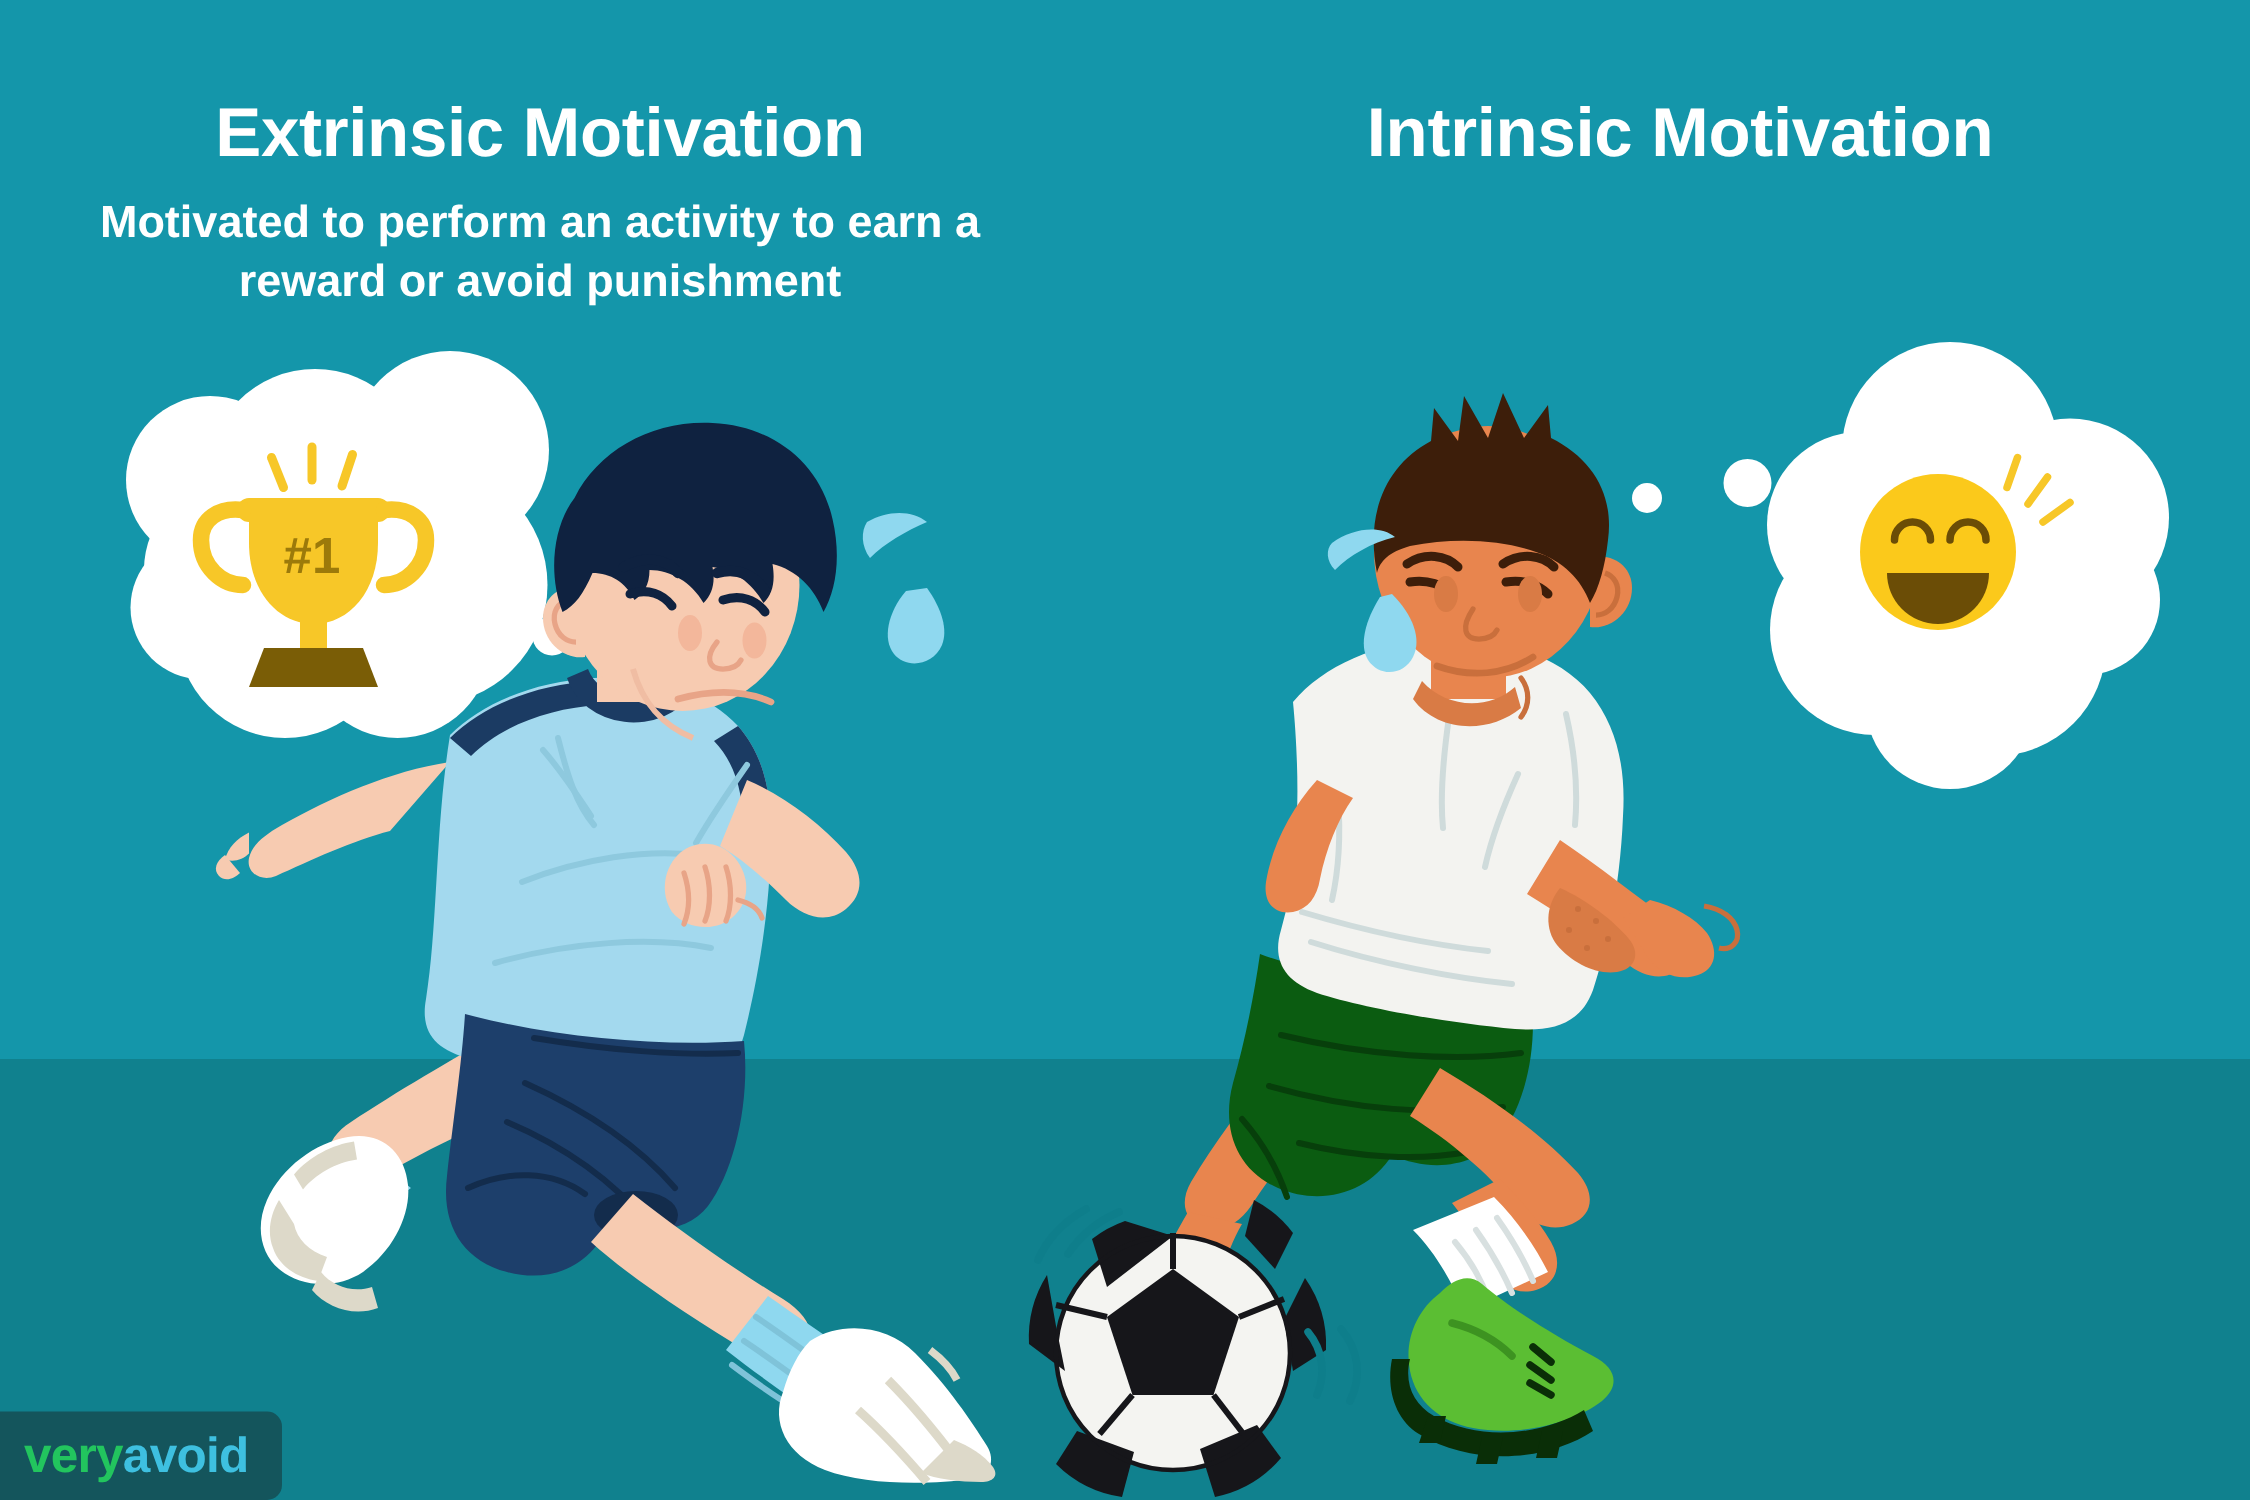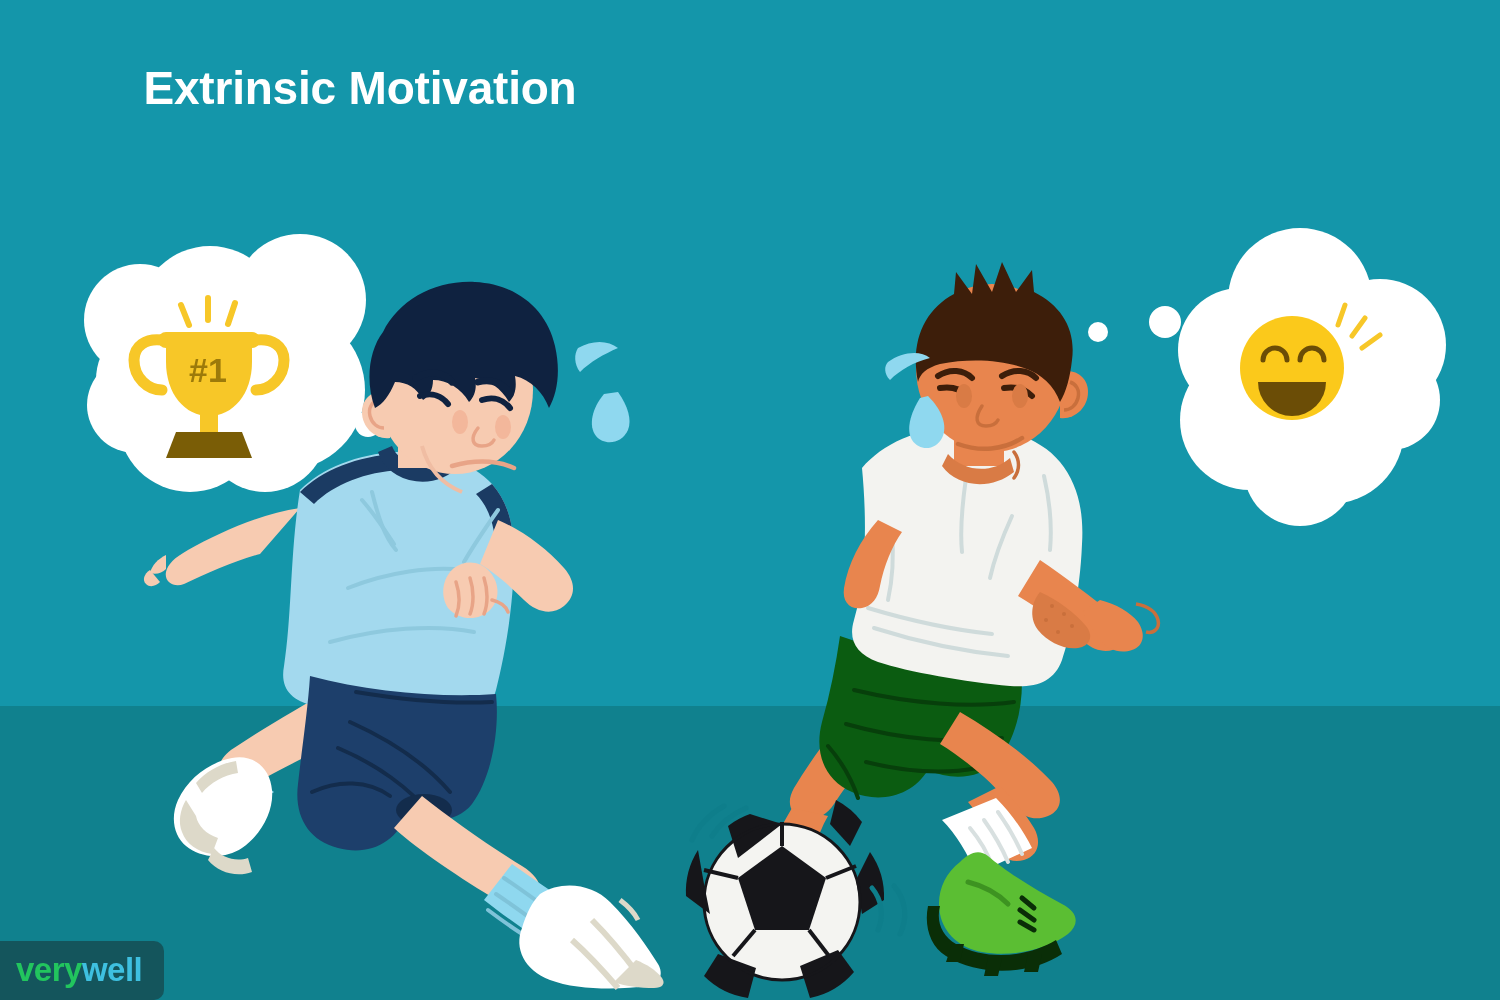--- a/index.html
+++ b/index.html
@@ -55,23 +55,25 @@
 </head>
 <body>
 
 <div id="stage">
 
   <div class="sky"></div>
   <div class="ground"></div>
 
   <div class="col left">
     <div class="heading">Extrinsic Motivation</div>
+    <div class="subheading">Motivated to perform an activity to earn a reward or avoid punishment</div>
   </div>
 
   <div class="col right">
+    <div class="heading">Intrinsic Motivation</div>
   </div>
 
   <svg class="art" viewBox="0 0 1500 1000" xmlns="http://www.w3.org/2000/svg">
 
     <g>
       <g fill="#ffffff">
         <circle cx="210" cy="318" r="72"></circle>
         <circle cx="300" cy="300" r="66"></circle>
         <circle cx="158" cy="380" r="62"></circle>
         <circle cx="140" cy="320" r="56"></circle>
@@ -347,16 +349,16 @@
     <g stroke="#0e7e8b" stroke-width="5" fill="none" stroke-linecap="round">
       <path d="M712 836 c8 -12 20 -22 34 -28"></path>
       <path d="M692 840 c6 -14 18 -26 32 -34"></path>
       <path d="M872 888 c10 12 12 28 6 42"></path>
       <path d="M894 886 c12 14 14 32 6 48"></path>
     </g>
 
   </svg>
 
   <div class="logo">
-    <span class="very">very</span><span class="well">well</span>
+    <span class="very">very</span><span class="well">avoid</span>
   </div>
 
 </div>
 
 </body></html>

